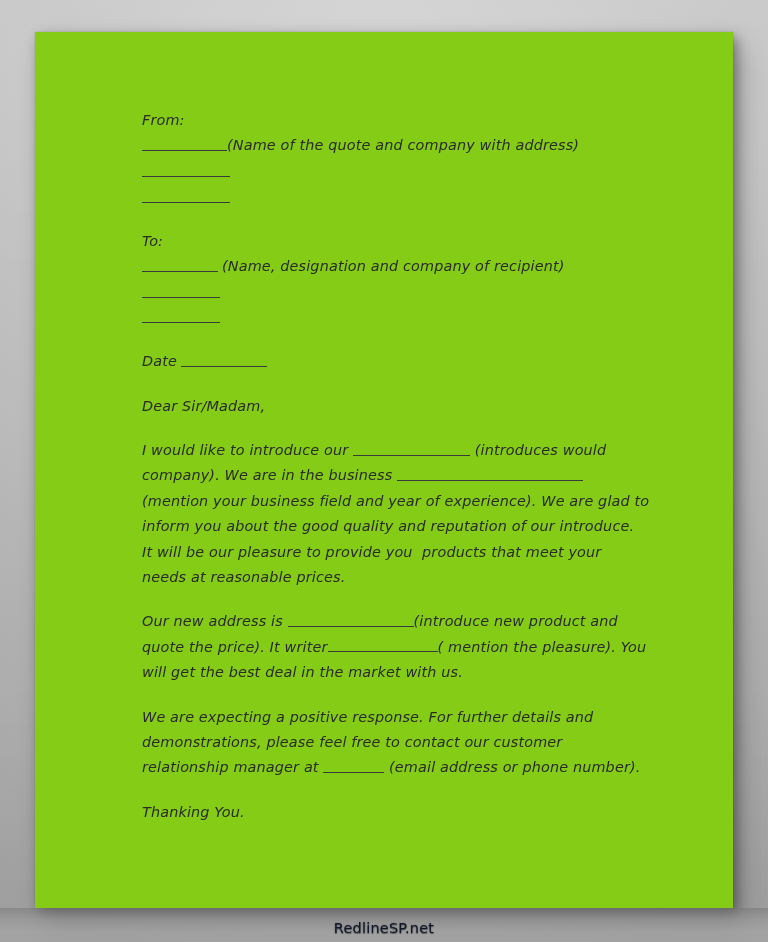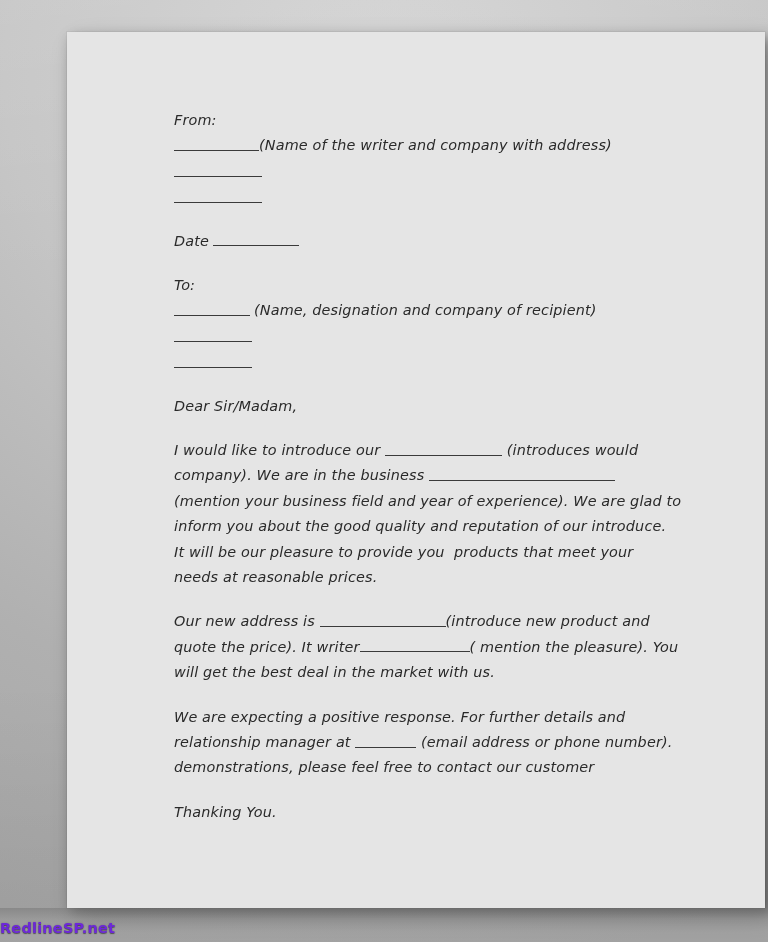--- a/index.html
+++ b/index.html
@@ -28,26 +28,25 @@
                 rgba(0,0,0,0.00) 72%, rgba(0,0,0,0.05) 100%);
   }
 
   
   #page {
     position: absolute;
     left: 35px;
     top: 32px;
     width: 698px;
     height: 876px;
-    background: #e5e5e5;
+    background: #84cc16;
     box-shadow:
       0 0 0 1px rgba(0,0,0,0.04),
       4px 5px 11px rgba(0,0,0,0.34),
       10px 12px 26px rgba(0,0,0,0.20);
-    margin-left: 32px;
   }
 
   
   #letter {
     position: absolute;
     left: 107px;
     top: 76px;
     right: 38px;
     font-family: "DejaVu Sans", sans-serif;
     font-style: italic;
@@ -104,64 +103,64 @@
         rgba(118,118,118,0.55) 0%,
         rgba(150,150,150,0.45) 34%,
         rgba(176,176,176,0.30) 70%,
         rgba(186,186,186,0.16) 100%);
   }
   #watermark-text {
     position: absolute;
     left: 0;
     right: 0;
     bottom: 6px;
-    text-align: left;
+    text-align: center;
     font-family: "DejaVu Sans", sans-serif;
-    font-weight: bold;
+    font-weight: normal;
     font-size: 14.5px;
     letter-spacing: 0.2px;
-    color: #6d28d9;
+    color: #0f172a;
     text-shadow: 0 1px 1px rgba(0,0,0,0.45), 0 0 2px rgba(0,0,0,0.25);
   }
 </style>
 </head>
 <body>
 
 <div id="backdrop">
   <div id="backdrop-sheen"></div>
 </div>
 
 <div id="page">
 
   <div id="letter">
 
     <div class="blk">
       <div class="line">From:</div>
-      <div class="line"><span class="fill f-from-name"></span><span>(Name of the writer and company with address)</span></div>
+      <div class="line"><span class="fill f-from-name"></span><span>(Name of the quote and company with address)</span></div>
       <div class="rule-row">
         <span class="rule w-from"></span>
       </div>
       <div class="rule-row">
         <span class="rule w-from"></span>
       </div>
-    </div>
-
-    <div class="blk">
-      <div class="line"><span>Date</span><span class="sp"></span><span class="fill f-date"></span></div>
     </div>
 
     <div class="blk">
       <div class="line">To:</div>
       <div class="line"><span class="fill f-to-name"></span><span class="sp"></span><span>(Name, designation and company of recipient)</span></div>
       <div class="rule-row">
         <span class="rule w-to"></span>
       </div>
       <div class="rule-row">
         <span class="rule w-to"></span>
       </div>
+    </div>
+
+    <div class="blk">
+      <div class="line"><span>Date</span><span class="sp"></span><span class="fill f-date"></span></div>
     </div>
 
     <div class="blk">
       <div class="line">Dear Sir/Madam,</div>
     </div>
 
     <div class="blk">
       <div class="line"><span>I would like to introduce our </span><span class="fill f-intro"></span><span> (introduces would</span></div>
       <div class="line"><span>company). We are in the business </span><span class="fill f-business"></span></div>
       <div class="line">(mention your business field and year of experience). We are glad to</div>
@@ -171,22 +170,22 @@
     </div>
 
     <div class="blk">
       <div class="line"><span>Our new address is </span><span class="fill f-launch"></span><span>(introduce new product and</span></div>
       <div class="line"><span>quote the price). It writer</span><span class="fill f-carries"></span><span>( mention the pleasure). You</span></div>
       <div class="line">will get the best deal in the market with us.</div>
     </div>
 
     <div class="blk">
       <div class="line">We are expecting a positive response. For further details and</div>
+      <div class="line">demonstrations, please feel free to contact our customer</div>
       <div class="line"><span>relationship manager at </span><span class="fill f-contact"></span><span> (email address or phone number).</span></div>
-      <div class="line">demonstrations, please feel free to contact our customer</div>
     </div>
 
     <div class="blk">
       <div class="line">Thanking You.</div>
     </div>
 
   </div>
 </div>
 
 <div id="watermark-band"></div>

